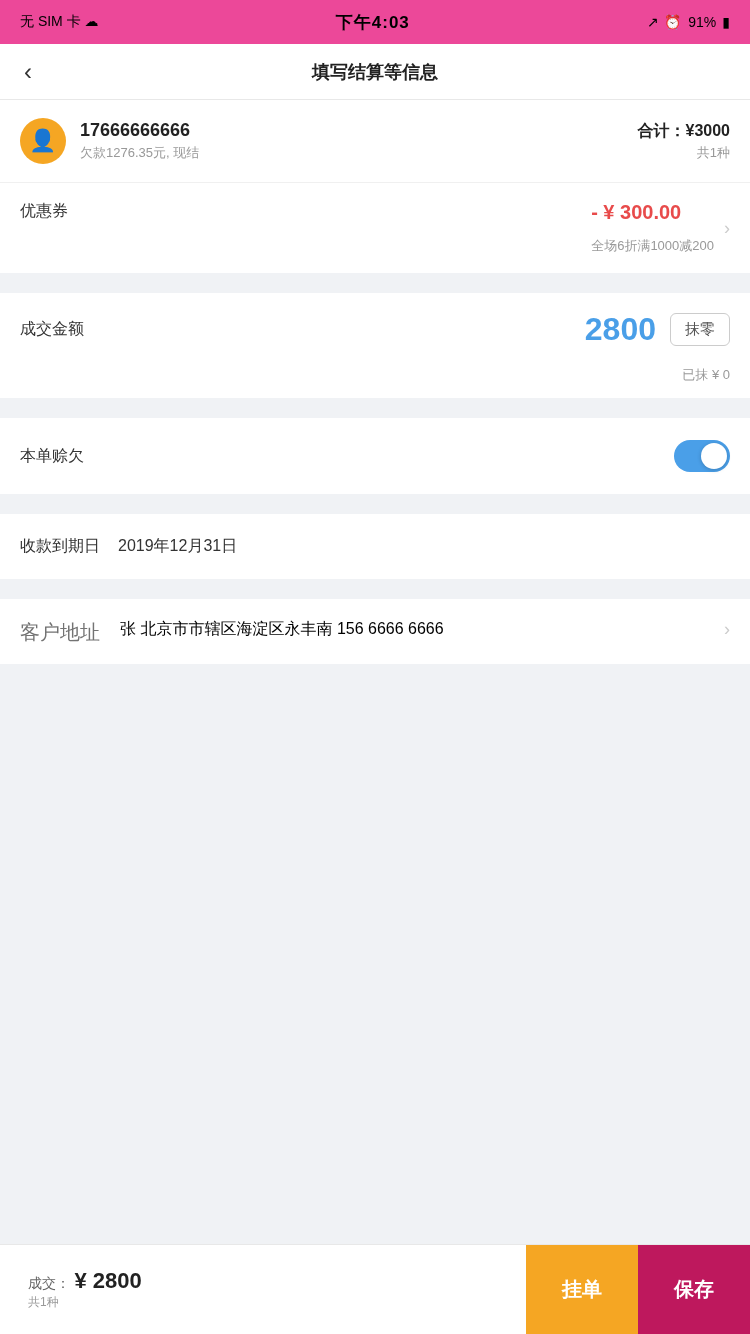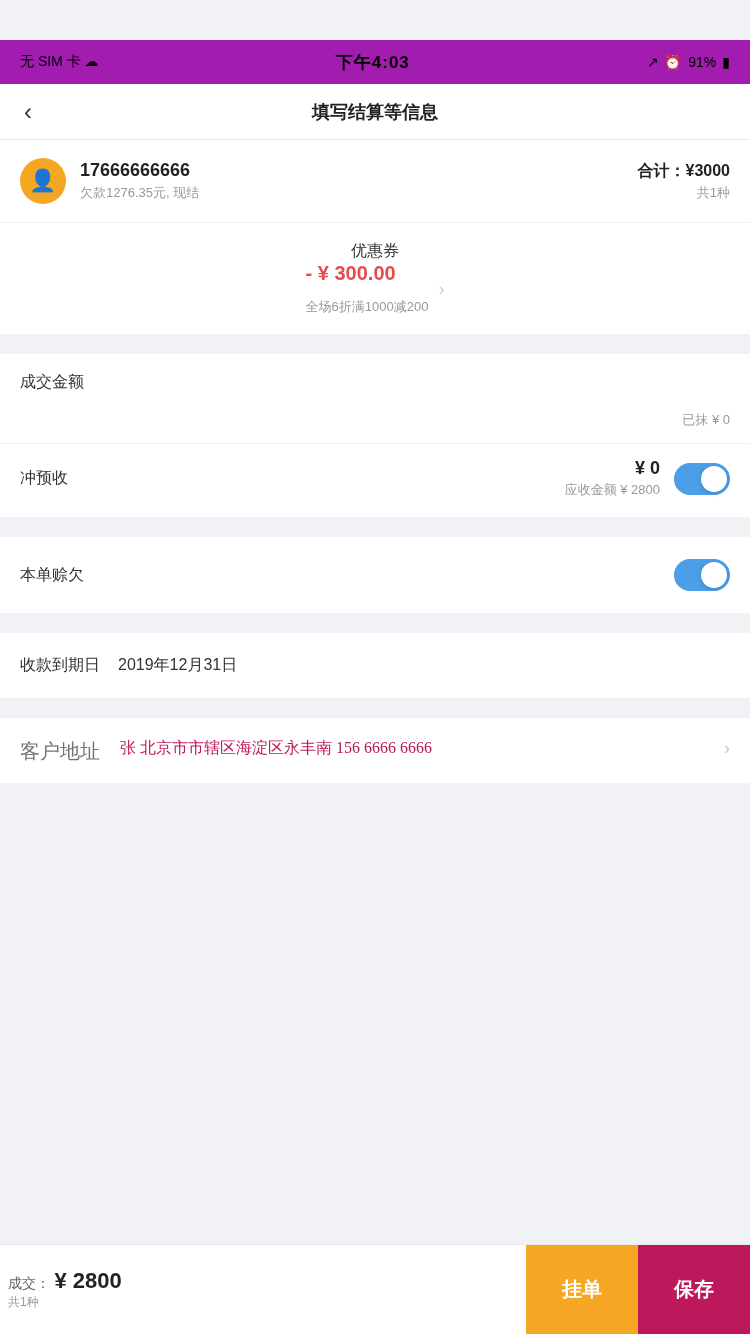--- a/index.html
+++ b/index.html
@@ -7,29 +7,28 @@
     body {
       font-family: -apple-system, "PingFang SC", "Helvetica Neue", Arial, sans-serif;
       background: #f0f2f5;
       width: 750px;
       min-height: 1334px;
       overflow-x: hidden;
     }
 
     
     .status-bar {
-      background: #a21caf;
+      background: #ec4899;
       height: 44px;
       display: flex;
       align-items: center;
       justify-content: space-between;
       padding: 0 20px;
       font-size: 15px;
       font-weight: 500;
-      margin-top: 40px;
     }
     .status-left { display: flex; align-items: center; gap: 8px; font-size: 14px; }
     .status-center { font-size: 17px; font-weight: 600; letter-spacing: 1px; }
     .status-right { display: flex; align-items: center; gap: 6px; font-size: 14px; }
 
     
     .nav-bar {
       background: #fff;
       height: 56px;
       display: flex;
@@ -83,26 +82,24 @@
     }
     .customer-info .phone { font-size: 18px; font-weight: 600; color: #222; }
     .customer-info .debt { font-size: 13px; color: #999; margin-top: 3px; }
     .customer-right { text-align: right; }
     .customer-right .total-amount { font-size: 16px; color: #222; font-weight: 600; }
     .customer-right .total-count { font-size: 13px; color: #999; margin-top: 2px; }
 
     
     .row-item {
       display: flex;
-      align-items: center;
       justify-content: space-between;
       padding: 18px 20px;
       background: #fff;
       border-top: 1px solid #f0f0f0;
-      flex-direction: column;
     }
     .row-label { font-size: 16px; color: #333; }
     .row-right { display: flex; align-items: center; gap: 10px; }
     .coupon-amount { font-size: 20px; color: #e84b4b; font-weight: 600; }
     .coupon-desc { font-size: 13px; color: #999; margin-top: 13px; text-align: right; }
     .chevron-right { color: #ccc; font-size: 18px; }
 
     
     .separator { height: 10px; background: #f0f2f5; }
 
@@ -213,21 +210,21 @@
       background: #fff;
       margin-bottom: 10px;
     }
     .address-row {
       display: flex;
       align-items: flex-start;
       justify-content: space-between;
       padding: 18px 20px;
     }
     .address-label { font-size: 20px; color: #737373; flex-shrink: 0; margin-right: 20px; margin-top: 2px; }
-    .address-value { font-size: 16px; color: #be185d; flex: 1; line-height: 1.5; font-family: Liberation Serif, serif; }
+    .address-value { font-size: 16px; color: #000000; flex: 1; line-height: 1.5; }
     .address-chevron { color: #ccc; font-size: 18px; margin-top: 2px; flex-shrink: 0; margin-left: 10px; }
 
     
     .gray-area {
       background: #f0f2f5;
       height: 120px;
     }
 
     
     .bottom-bar {
@@ -236,21 +233,21 @@
       left: 0;
       width: 750px;
       height: 90px;
       background: #fff;
       display: flex;
       align-items: center;
       border-top: 1px solid #e8e8e8;
     }
     .bottom-info {
       flex: 1;
-      padding: 0 8px;
+      padding: 0 28px;
     }
     .bottom-deal { font-size: 14px; color: #666; }
     .bottom-amount { font-size: 22px; color: #222; font-weight: 700; }
     .bottom-count { font-size: 12px; color: #999; }
     .bottom-btn {
       height: 90px;
       padding: 0 36px;
       font-size: 20px;
       font-weight: 600;
       color: #fff;
@@ -309,33 +306,27 @@
         <span class="chevron-right">›</span>
       </div>
     </div>
   </div>
 
   <div class="separator"></div>
 
   <div class="transaction-section">
     <div class="transaction-row">
       <span class="transaction-label">成交金额</span>
+      <div class="transaction-right">
+        <span class="transaction-amount">2800</span>
+        <button class="round-zero-btn">抹零</button>
+      </div>
     </div>
     <div class="transaction-sub">已抹  ¥ 0</div>
 
-    <div class="prereceive-row">
-      <span class="prereceive-label">冲预收</span>
-      <div class="prereceive-right">
-        <div class="prereceive-amount-wrap">
-          <div class="prereceive-amount">¥ 0</div>
-          <div class="prereceive-sub">应收金额 ¥ 2800</div>
-        </div>
-        <div class="toggle"></div>
-      </div>
-    </div>
   </div>
 
   <div class="separator"></div>
 
   <div class="arrears-section">
     <div class="arrears-row">
       <span class="arrears-label">本单赊欠</span>
       <div class="toggle"></div>
     </div>
   </div>

